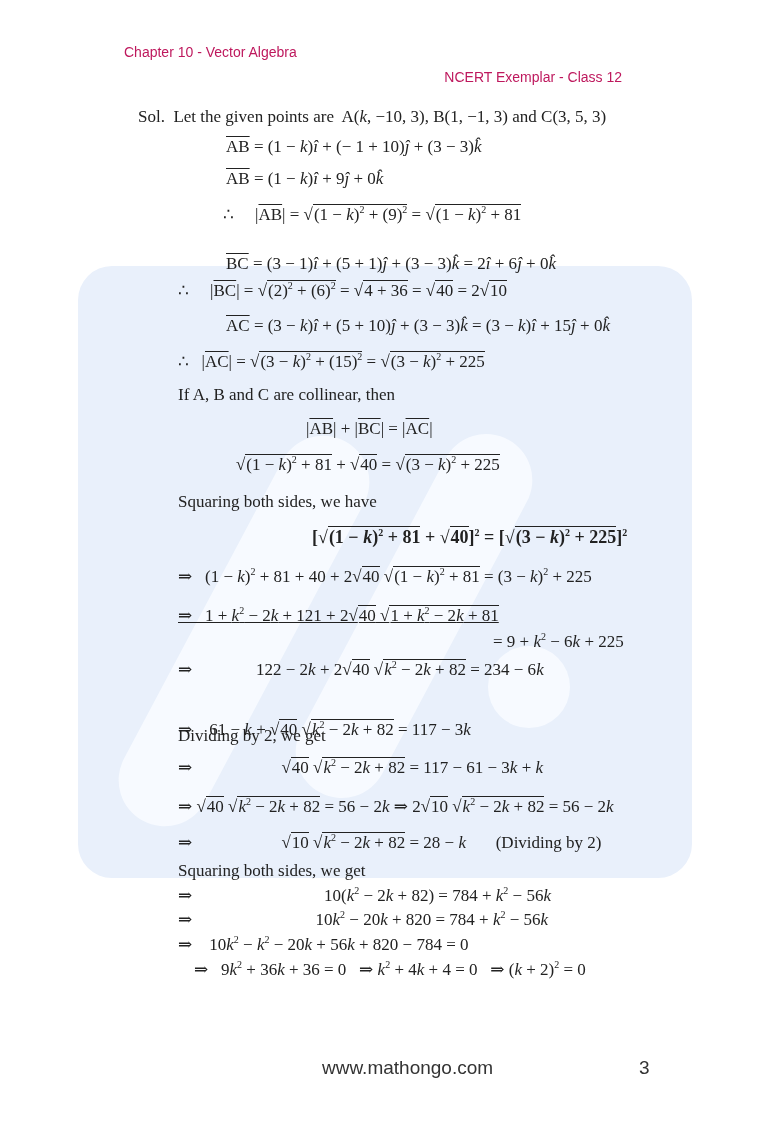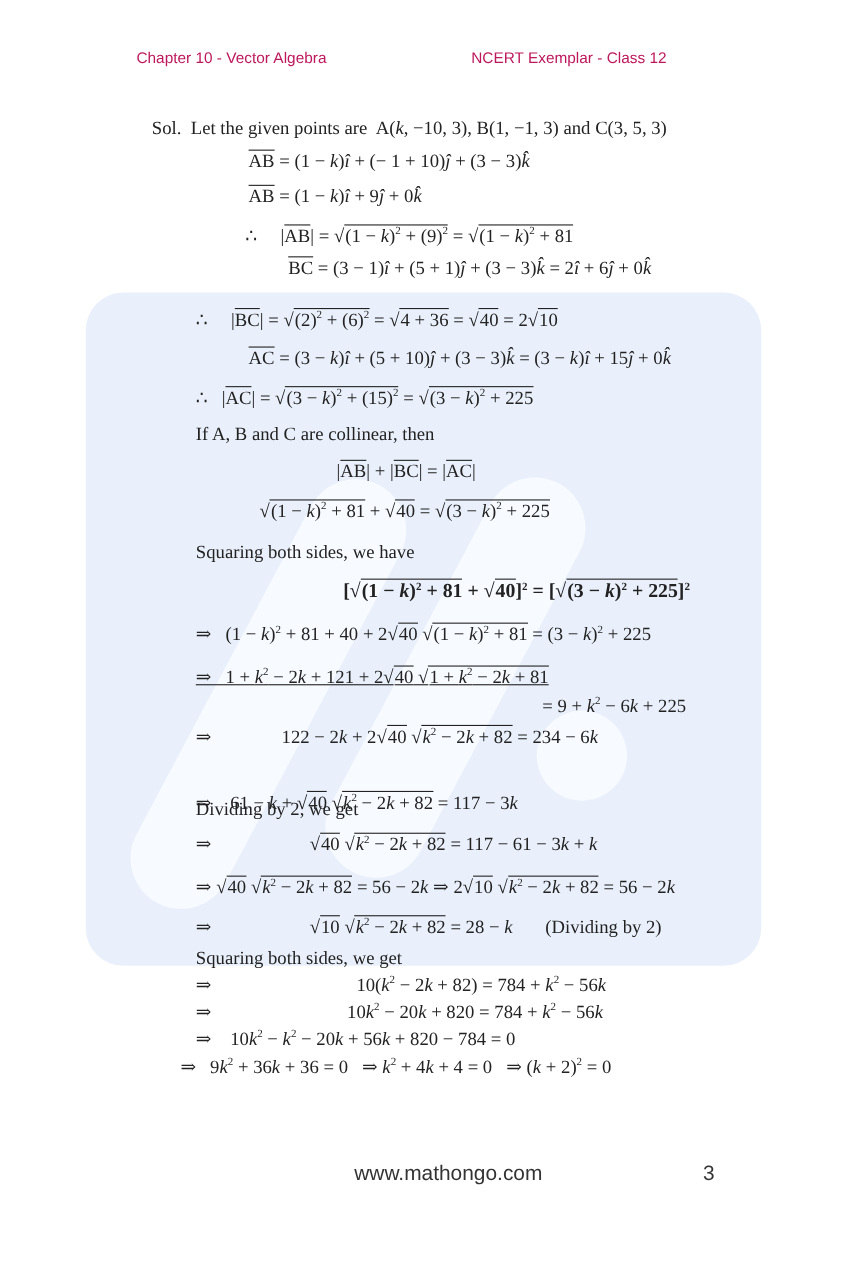--- a/index.html
+++ b/index.html
@@ -1,20 +1,20 @@
 <!DOCTYPE html>
 <html><head>
 <meta charset="utf-8">
 <style>
   html, body { margin:0; padding:0; }
   body { width:768px; height:1146px; background:#ffffff; position:relative; overflow:hidden;
          font-family:"Liberation Serif", "DejaVu Serif", serif; color:#222; }
   .hdr { position:absolute; top:44px; font-family:"Liberation Sans", sans-serif; font-size:14px; color:#be185d; }
   .hdr.left { left:124px; }
-  .hdr.right { right:162px; }
+  .hdr.right { right:146px;margin-top:25px; }
   .ftr { position:absolute; top:1057px; font-family:"Liberation Sans", sans-serif; font-size:19px; color:#333; }
   .ftr.site { left:322px; }
   .ftr.page { left:639px; }
   .wm-box { position:absolute; left:78px; top:266px; width:614px; height:612px; background:#e9f0fb; border-radius:34px; }
   .wm-stroke { position:absolute; background:#f7faff; border-radius:46px; transform:rotate(28deg); }
   .line { position:absolute; font-size:17px; white-space:nowrap; line-height:20px; }
   .line i { font-style:italic; }
   .sol { font-weight:normal; }
   .ov { text-decoration:overline; }
   .rad { border-top:1px solid #222; padding-left:1px; }
@@ -35,21 +35,21 @@
 </div>
 
 <div>
   <div class="line" style="left:138px; top:107px;">
     <span class="sol">Sol.</span>&nbsp;&nbsp;<span>Let the given points are&nbsp; A(<i>k</i>, −10, 3), B(1, −1, 3) and C(3, 5, 3)</span>
   </div>
 
   <div class="line" style="left:226px; top:137px;"><span class="ov">AB</span> = (1 − <i>k</i>)<i>î</i> + (− 1 + 10)<i>ĵ</i> + (3 − 3)<i>k̂</i></div>
   <div class="line" style="left:226px; top:169px;"><span class="ov">AB</span> = (1 − <i>k</i>)<i>î</i> + 9<i>ĵ</i> + 0<i>k̂</i></div>
   <div class="line" style="left:178px; top:205px;margin-left:45px;">∴&nbsp;&nbsp;&nbsp;&nbsp;&nbsp;|<span class="ov">AB</span>| = √<span class="rad">(1 − <i>k</i>)<sup>2</sup> + (9)<sup>2</sup></span> = √<span class="rad">(1 − <i>k</i>)<sup>2</sup> + 81</span></div>
-  <div class="line" style="left:226px; top:234px;margin-left:36px;"><span class="ov">BC</span> = (3 − 1)<i>î</i> + (5 + 1)<i>ĵ</i> + (3 − 3)<i>k̂</i> = 2<i>î</i> + 6<i>ĵ</i> + 0<i>k̂</i></div>
+  <div class="line" style="left:226px; top:254px;"><span class="ov">BC</span> = (3 − 1)<i>î</i> + (5 + 1)<i>ĵ</i> + (3 − 3)<i>k̂</i> = 2<i>î</i> + 6<i>ĵ</i> + 0<i>k̂</i></div>
 
   <div class="line" style="left:178px; top:281px;">∴&nbsp;&nbsp;&nbsp;&nbsp;&nbsp;|<span class="ov">BC</span>| = √<span class="rad">(2)<sup>2</sup> + (6)<sup>2</sup></span> = √<span class="rad">4 + 36</span> = √<span class="rad">40</span> = 2√<span class="rad">10</span></div>
   <div class="line" style="left:226px; top:316px;"><span class="ov">AC</span> = (3 − <i>k</i>)<i>î</i> + (5 + 10)<i>ĵ</i> + (3 − 3)<i>k̂</i> = (3 − <i>k</i>)<i>î</i> + 15<i>ĵ</i> + 0<i>k̂</i></div>
   <div class="line" style="left:178px; top:352px;">∴&nbsp;&nbsp;&nbsp;|<span class="ov">AC</span>| = √<span class="rad">(3 − <i>k</i>)<sup>2</sup> + (15)<sup>2</sup></span> = √<span class="rad">(3 − <i>k</i>)<sup>2</sup> + 225</span></div>
   <div class="line" style="left:178px; top:385px;">If A, B and C are collinear, then</div>
 
   <div class="line" style="left:306px; top:419px;">|<span class="ov">AB</span>| + |<span class="ov">BC</span>| = |<span class="ov">AC</span>|</div>
   <div class="line" style="left:236px; top:455px;">√<span class="rad">(1 − <i>k</i>)<sup>2</sup> + 81</span> + √<span class="rad">40</span> = √<span class="rad">(3 − <i>k</i>)<sup>2</sup> + 225</span></div>
   <div class="line" style="left:178px; top:492px;">Squaring both sides, we have</div>
   <div class="line" style="left:312px; top:527px; font-size:18px;font-weight:bold;">[√<span class="rad">(1 − <i>k</i>)<sup>2</sup> + 81</span> + √<span class="rad">40</span>]<sup>2</sup> = [√<span class="rad">(3 − <i>k</i>)<sup>2</sup> + 225</span>]<sup>2</sup></div>
@@ -62,19 +62,19 @@
 
   <div class="line" style="left:178px; top:720px;">⇒&nbsp;&nbsp;&nbsp;&nbsp;61 − <i>k</i> + √<span class="rad">40</span> √<span class="rad"><i>k</i><sup>2</sup> − 2<i>k</i> + 82</span> = 117 − 3<i>k</i></div>
   <div class="line" style="left:178px; top:758px;">⇒&nbsp;&nbsp;&nbsp;&nbsp;&nbsp;&nbsp;&nbsp;&nbsp;&nbsp;&nbsp;&nbsp;&nbsp;&nbsp;&nbsp;&nbsp;&nbsp;&nbsp;&nbsp;&nbsp;&nbsp;&nbsp;√<span class="rad">40</span> √<span class="rad"><i>k</i><sup>2</sup> − 2<i>k</i> + 82</span> = 117 − 61 − 3<i>k</i> + <i>k</i></div>
   <div class="line" style="left:178px; top:797px;">⇒ √<span class="rad">40</span> √<span class="rad"><i>k</i><sup>2</sup> − 2<i>k</i> + 82</span> = 56 − 2<i>k</i> ⇒ 2√<span class="rad">10</span> √<span class="rad"><i>k</i><sup>2</sup> − 2<i>k</i> + 82</span> = 56 − 2<i>k</i></div>
   <div class="line" style="left:178px; top:833px;">⇒&nbsp;&nbsp;&nbsp;&nbsp;&nbsp;&nbsp;&nbsp;&nbsp;&nbsp;&nbsp;&nbsp;&nbsp;&nbsp;&nbsp;&nbsp;&nbsp;&nbsp;&nbsp;&nbsp;&nbsp;&nbsp;√<span class="rad">10</span> √<span class="rad"><i>k</i><sup>2</sup> − 2<i>k</i> + 82</span> = 28 − <i>k</i>&nbsp;&nbsp;&nbsp;&nbsp;&nbsp;&nbsp;&nbsp;(Dividing by 2)</div>
   <div class="line" style="left:178px; top:861px;">Squaring both sides, we get</div>
 
   <div class="line" style="left:178px; top:886px;">⇒&nbsp;&nbsp;&nbsp;&nbsp;&nbsp;&nbsp;&nbsp;&nbsp;&nbsp;&nbsp;&nbsp;&nbsp;&nbsp;&nbsp;&nbsp;&nbsp;&nbsp;&nbsp;&nbsp;&nbsp;&nbsp;&nbsp;&nbsp;&nbsp;&nbsp;&nbsp;&nbsp;&nbsp;&nbsp;&nbsp;&nbsp;10(<i>k</i><sup>2</sup> − 2<i>k</i> + 82) = 784 + <i>k</i><sup>2</sup> − 56<i>k</i></div>
   <div class="line" style="left:178px; top:910px;">⇒&nbsp;&nbsp;&nbsp;&nbsp;&nbsp;&nbsp;&nbsp;&nbsp;&nbsp;&nbsp;&nbsp;&nbsp;&nbsp;&nbsp;&nbsp;&nbsp;&nbsp;&nbsp;&nbsp;&nbsp;&nbsp;&nbsp;&nbsp;&nbsp;&nbsp;&nbsp;&nbsp;&nbsp;&nbsp;10<i>k</i><sup>2</sup> − 20<i>k</i> + 820 = 784 + <i>k</i><sup>2</sup> − 56<i>k</i></div>
   <div class="line" style="left:178px; top:935px;">⇒&nbsp;&nbsp;&nbsp;&nbsp;10<i>k</i><sup>2</sup> − <i>k</i><sup>2</sup> − 20<i>k</i> + 56<i>k</i> + 820 − 784 = 0</div>
-  <div class="line" style="left:164px; top:960px;">⇒&nbsp;&nbsp;&nbsp;9<i>k</i><sup>2</sup> + 36<i>k</i> + 36 = 0&nbsp;&nbsp;&nbsp;⇒ <i>k</i><sup>2</sup> + 4<i>k</i> + 4 = 0&nbsp;&nbsp;&nbsp;⇒ (<i>k</i> + 2)<sup>2</sup> = 0</div>
+  <div class="line" style="left:194px; top:960px;">⇒&nbsp;&nbsp;&nbsp;9<i>k</i><sup>2</sup> + 36<i>k</i> + 36 = 0&nbsp;&nbsp;&nbsp;⇒ <i>k</i><sup>2</sup> + 4<i>k</i> + 4 = 0&nbsp;&nbsp;&nbsp;⇒ (<i>k</i> + 2)<sup>2</sup> = 0</div>
 </div>
 
 <div>
   <div class="ftr site">www.mathongo.com</div>
   <div class="ftr page">3</div>
 </div>
 
 </body></html>

